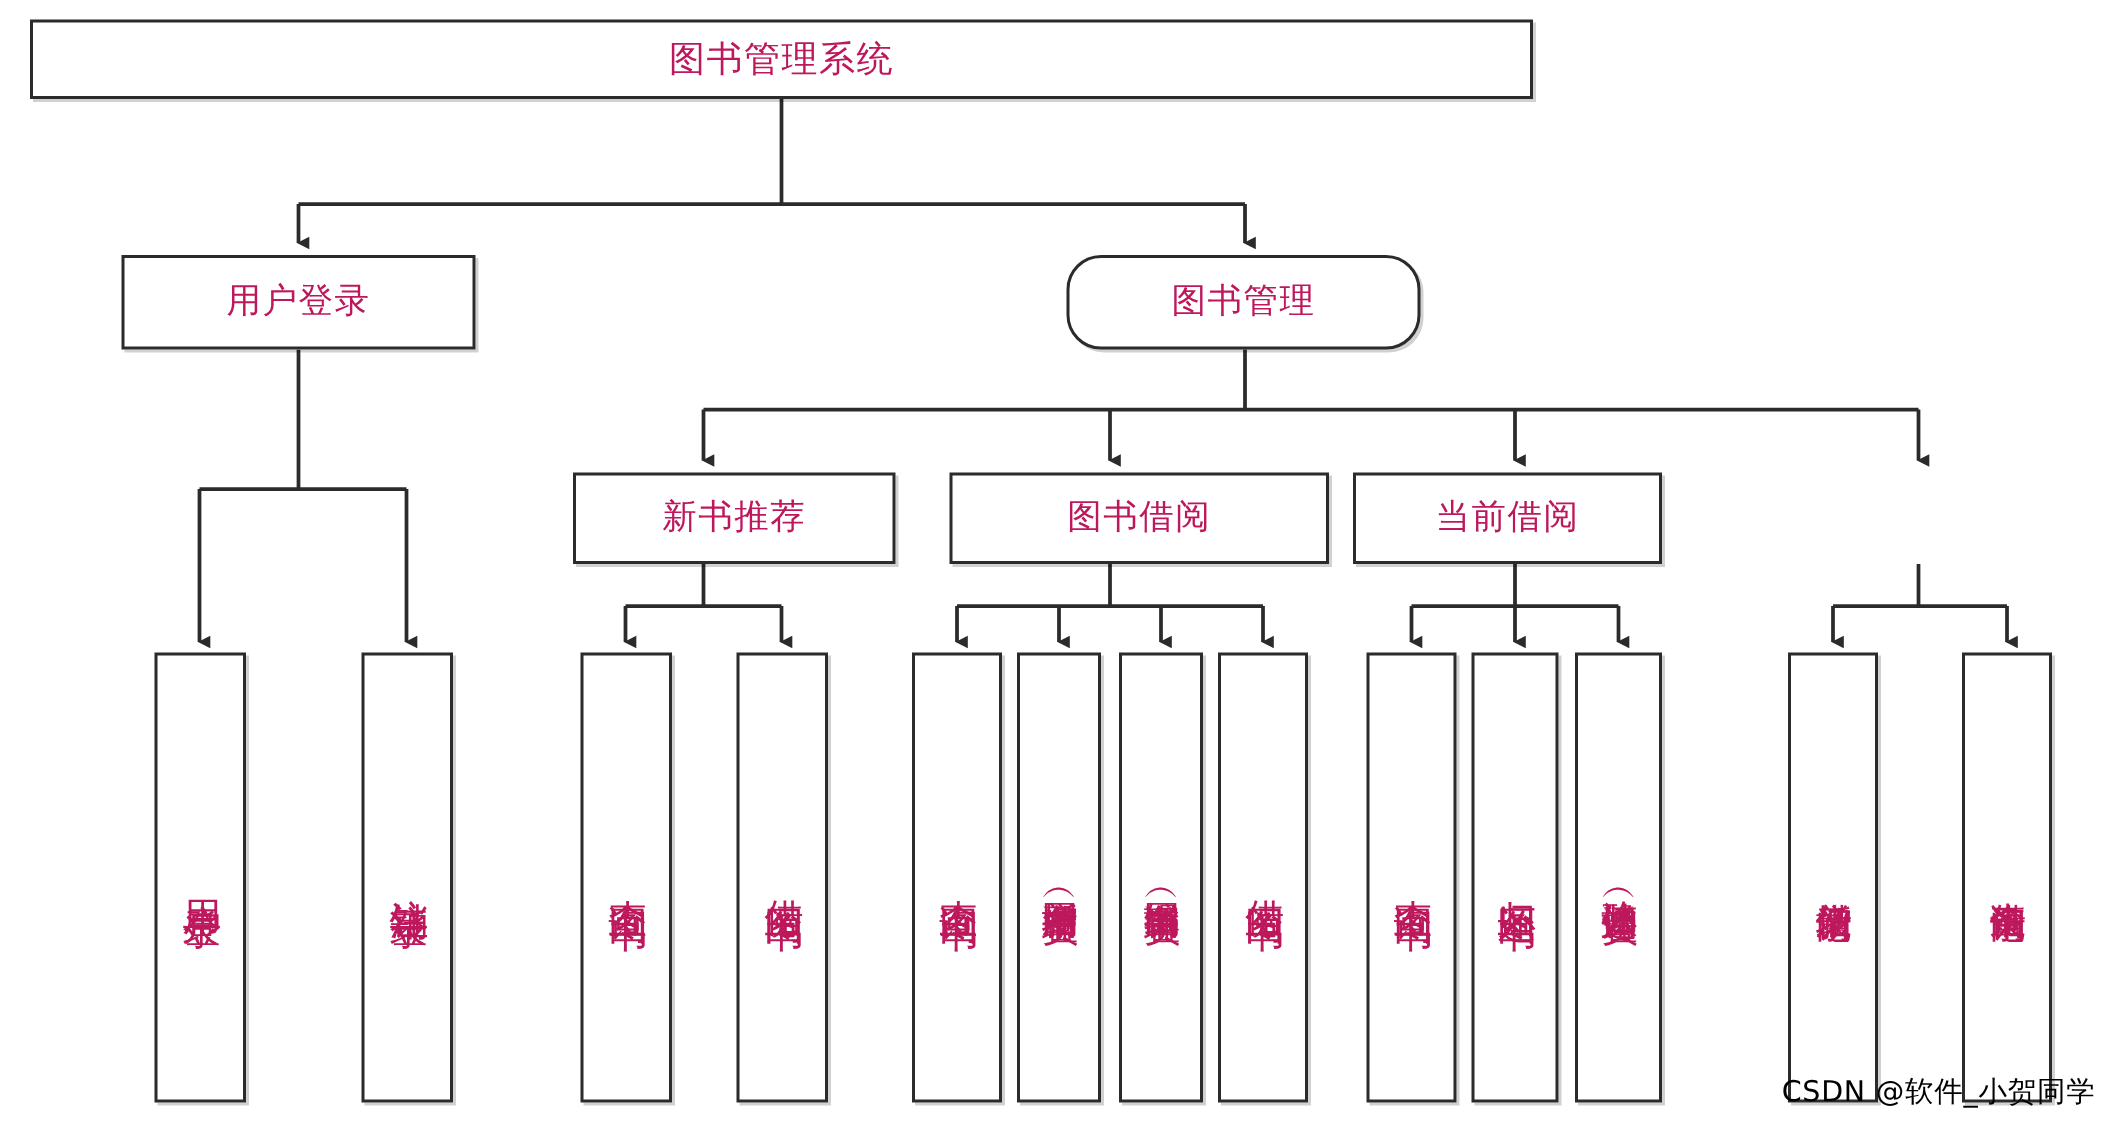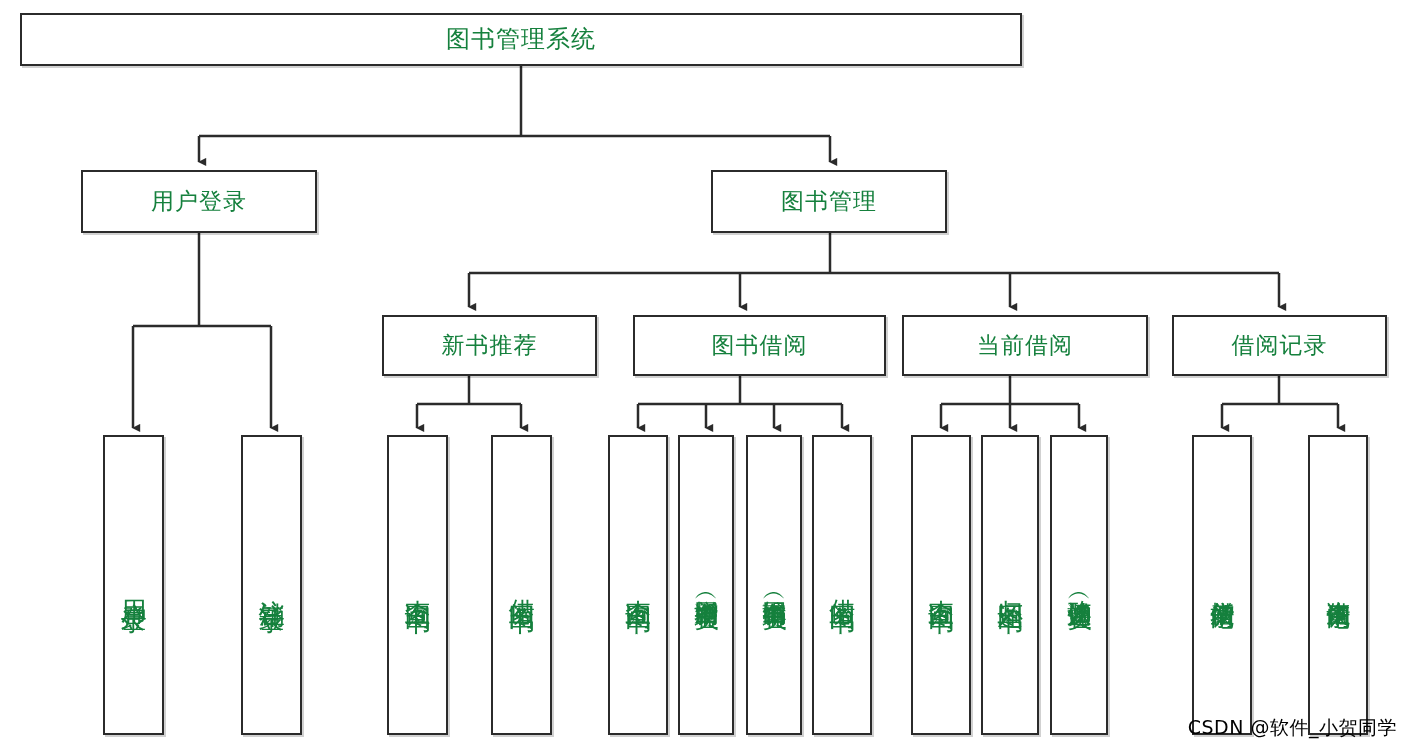--- a/index.html
+++ b/index.html
@@ -34,21 +34,21 @@
     box-shadow: 2px 2px 0 rgba(0,0,0,0.18);
     display: flex;
     align-items: center;
     justify-content: center;
     color: #3c3c3c;
   }
   .node .node-label {
     display: block;
     text-align: right;
     line-height: 1.18;
-    color: #15803d;
+    color: #be185d;
     white-space: nowrap;
   }
   
   .node.horiz .node-label {
     font-size: 23px;
     letter-spacing: 1px;
   }
   .node.root .node-label {
     font-size: 24px;
   }
@@ -138,35 +138,32 @@
     </g>
   </svg>
 
   <div class="node horiz root" style="left:20px; top:13px; width:1002px; height:53px;">
     <span class="node-label">图书管理系统</span>
   </div>
 
   <div class="node horiz" style="left:81px; top:170px; width:236px; height:63px;">
     <span class="node-label">用户登录</span>
   </div>
-  <div class="node horiz" style="left:711px; top:170px; width:236px; height:63px;">
+  <div class="node horiz" style="left:711px; top:170px; width:236px; height:63px;border-radius:23px;">
     <span class="node-label">图书管理</span>
   </div>
 
   <div class="node horiz" style="left:362px; top:315px; width:215px; height:61px;margin-left:20px;">
     <span class="node-label">新书推荐</span>
   </div>
   <div class="node horiz" style="left:633px; top:315px; width:253px; height:61px;">
     <span class="node-label">图书借阅</span>
   </div>
-  <div class="node horiz" style="left:902px; top:315px; width:246px; height:61px;">
+  <div class="node horiz" style="left:902px; top:315px; width:206px; height:61px;">
     <span class="node-label">当前借阅</span>
-  </div>
-  <div class="node horiz" style="left:1172px; top:315px; width:215px; height:61px;">
-    <span class="node-label">借阅记录</span>
   </div>
 
   <div class="node vert" style="left:103px; top:435px; width:61px; height:300px;">
     <span class="node-label">用户登录</span>
   </div>
   <div class="node vert" style="left:241px; top:435px; width:61px; height:300px;">
     <span class="node-label">注销登录</span>
   </div>
 
   <div class="node vert" style="left:387px; top:435px; width:61px; height:300px;">

